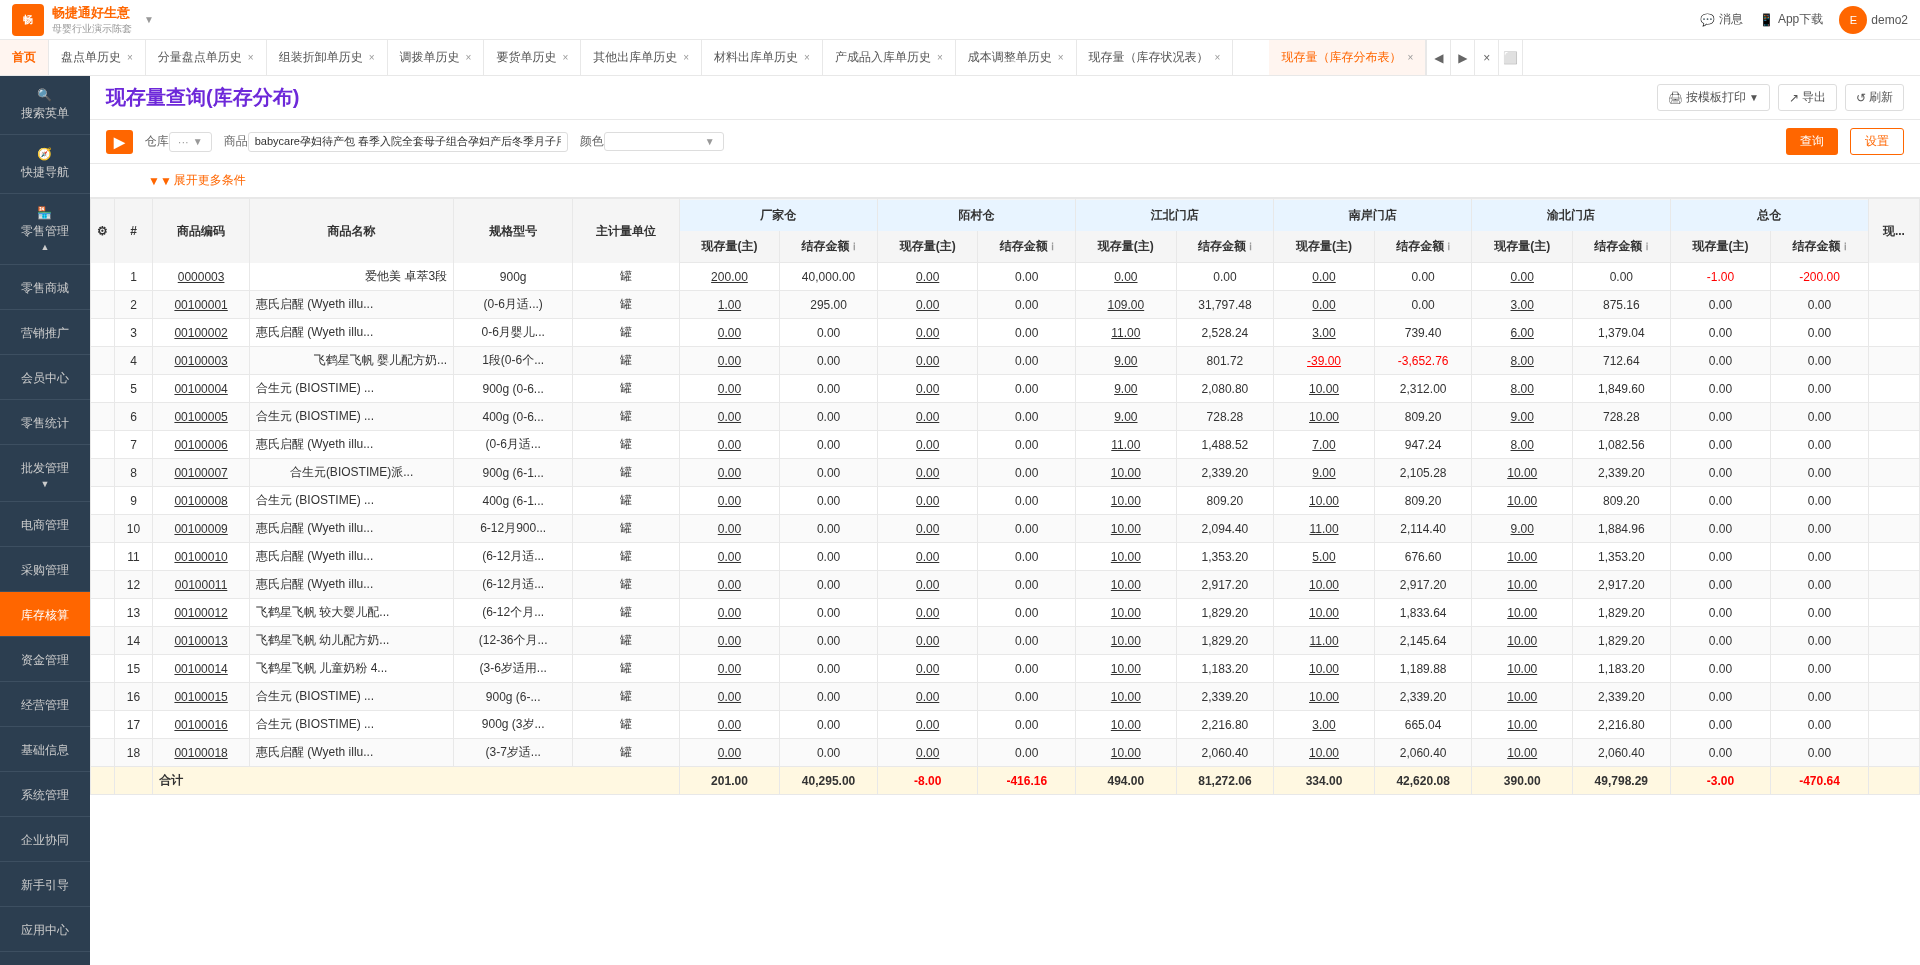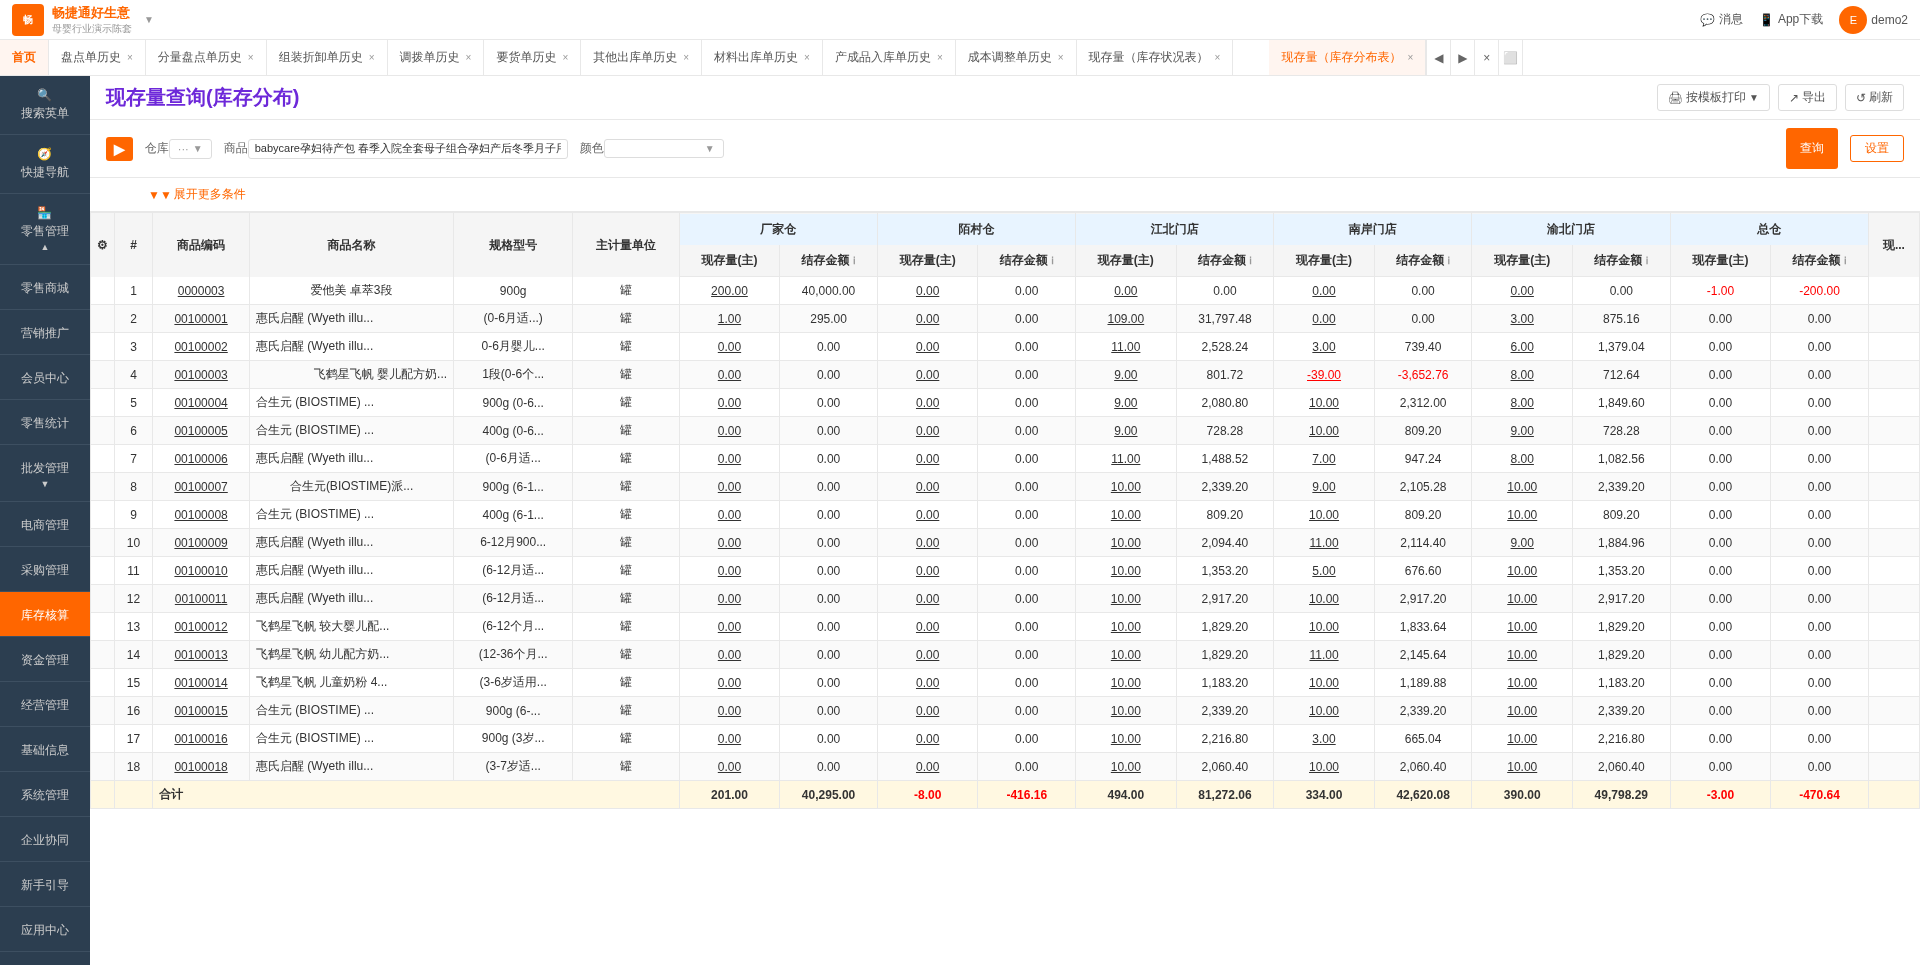--- a/index.html
+++ b/index.html
@@ -42,21 +42,21 @@
     
     .filter-bar { background: #fff; padding: 8px 16px; border-bottom: 1px solid #e8e8e8; display: flex; align-items: center; gap: 12px; flex-wrap: wrap; }
     .filter-item { display: flex; align-items: center; }
     .filter-label { color: #666; white-space: nowrap; }
     .filter-input { border: 1px solid #ddd; padding: 3px 6px; border-radius: 3px; color: #333; min-width: 80px; }
     .filter-input.wide { min-width: 300px; color: #333; }
     .orange-expand { background: #ff6600; color: #fff; border: none; padding: 4px 8px; border-radius: 3px; cursor: pointer; font-size: 14px; font-weight: bold; }
     .expand-more { color: #ff6600; cursor: pointer; font-size: 12px; display: flex; align-items: center; gap: 2px; padding: 4px 8px; }
 
     
-    .query-btn { background: #ff6600; color: #fff; border: none; padding: 12px 14px; border-radius: 3px; cursor: pointer; font-size: 12px; }
+    .query-btn { background: #ff6600; color: #fff; border: none; padding: 5px 14px; border-radius: 3px; cursor: pointer; font-size: 12px; }
     .setting-btn { background: #fff; color: #ff6600; border: 1px solid #ff6600; padding: 4px 14px; border-radius: 3px; cursor: pointer; font-size: 12px; }
 
     
     .table-wrapper { flex: 1; overflow: auto; background: #fff; margin: 0; }
     table { width: 100%; border-collapse: collapse; font-size: 12px; }
     thead tr { background: #f5f5f5; }
     th { padding: 7px 6px; text-align: center; border: 1px solid #e8e8e8; font-weight: bold; color: #333; white-space: nowrap; position: sticky; top: 1px; background: #f5f5f5; z-index: 10; }
     td { padding: 5px 6px; text-align: center; border: 1px solid #e8e8e8; color: #333; white-space: nowrap; }
     tr:nth-child(even) td { background: #fafafa; }
     .negative { color: #ff0000; }
@@ -313,21 +313,21 @@
             <th>结存金额 <span class="th-info">ℹ</span></th>
             <th>现存量(主)</th>
             <th>结存金额 <span class="th-info">ℹ</span></th>
           </tr>
         </thead>
         <tbody id="table-body">
         <tr>
     <td></td>
     <td>1</td>
     <td class="underline">0000003</td>
-    <td style="text-align:center;max-width:140px;overflow:hidden;text-overflow:ellipsis;margin-top:32px;">爱他美 卓萃3段</td>
+    <td style="text-align:right;max-width:140px;overflow:hidden;text-overflow:ellipsis;margin-top:32px;">爱他美 卓萃3段</td>
     <td>900g</td>
     <td>罐</td>
     <td class="underline">200.00</td>
     <td>40,000.00</td>
     <td class="underline">0.00</td>
     <td>0.00</td>
     <td class="underline">0.00</td>
     <td>0.00</td>
     <td class="underline">0.00</td>
     <td class="">0.00</td>

